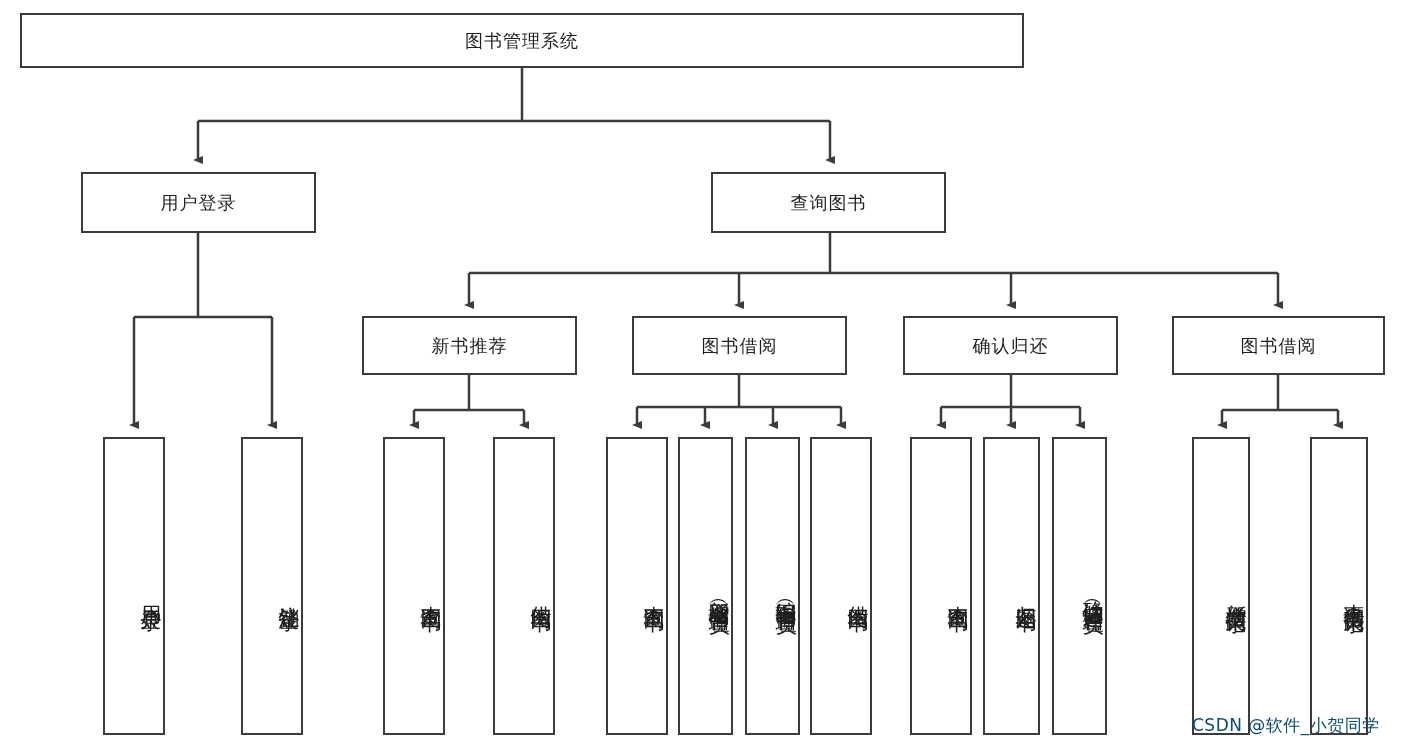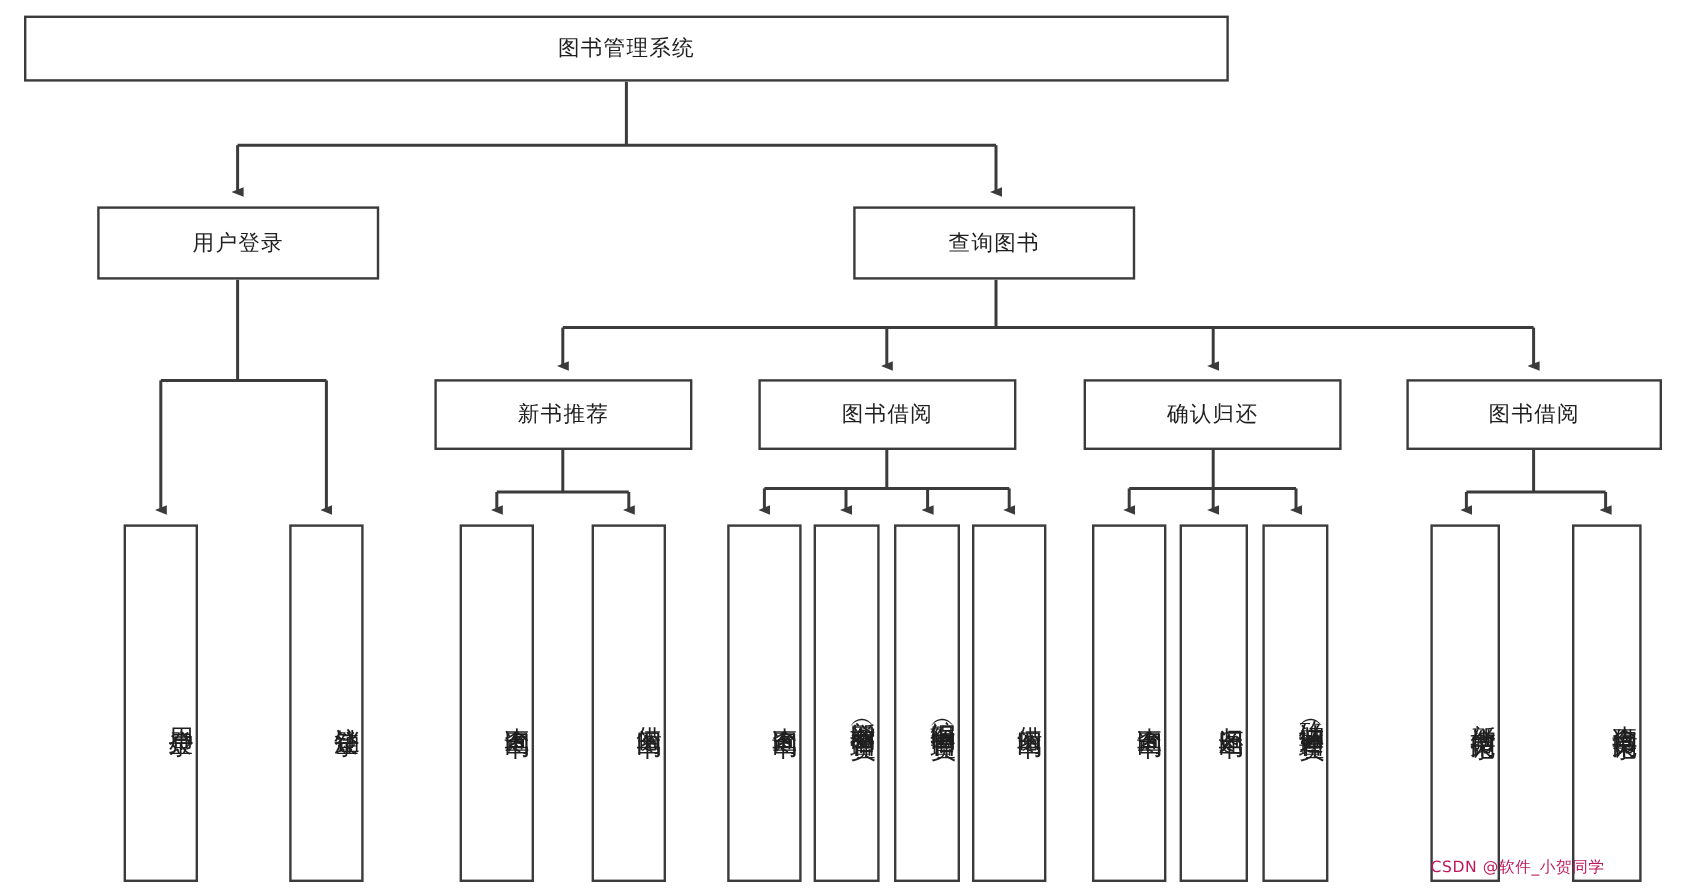--- a/index.html
+++ b/index.html
@@ -51,22 +51,22 @@
     padding-top: 14px;
   }
   .node.vert .vlabel {
     writing-mode: vertical-rl;
     text-orientation: upright;
     white-space: normal;
     display: block;
   }
   .watermark {
     position: absolute;
-    color: #be185d;
-    font-size: 13px;
+    color: #0c4a6e;
+    font-size: 17px;
     letter-spacing: 0.5px;
     white-space: nowrap;
   }
 </style>
 </head>
 <body>
 
 <div id="stage">
 
   <svg id="wires" viewBox="0 0 1405 747">

